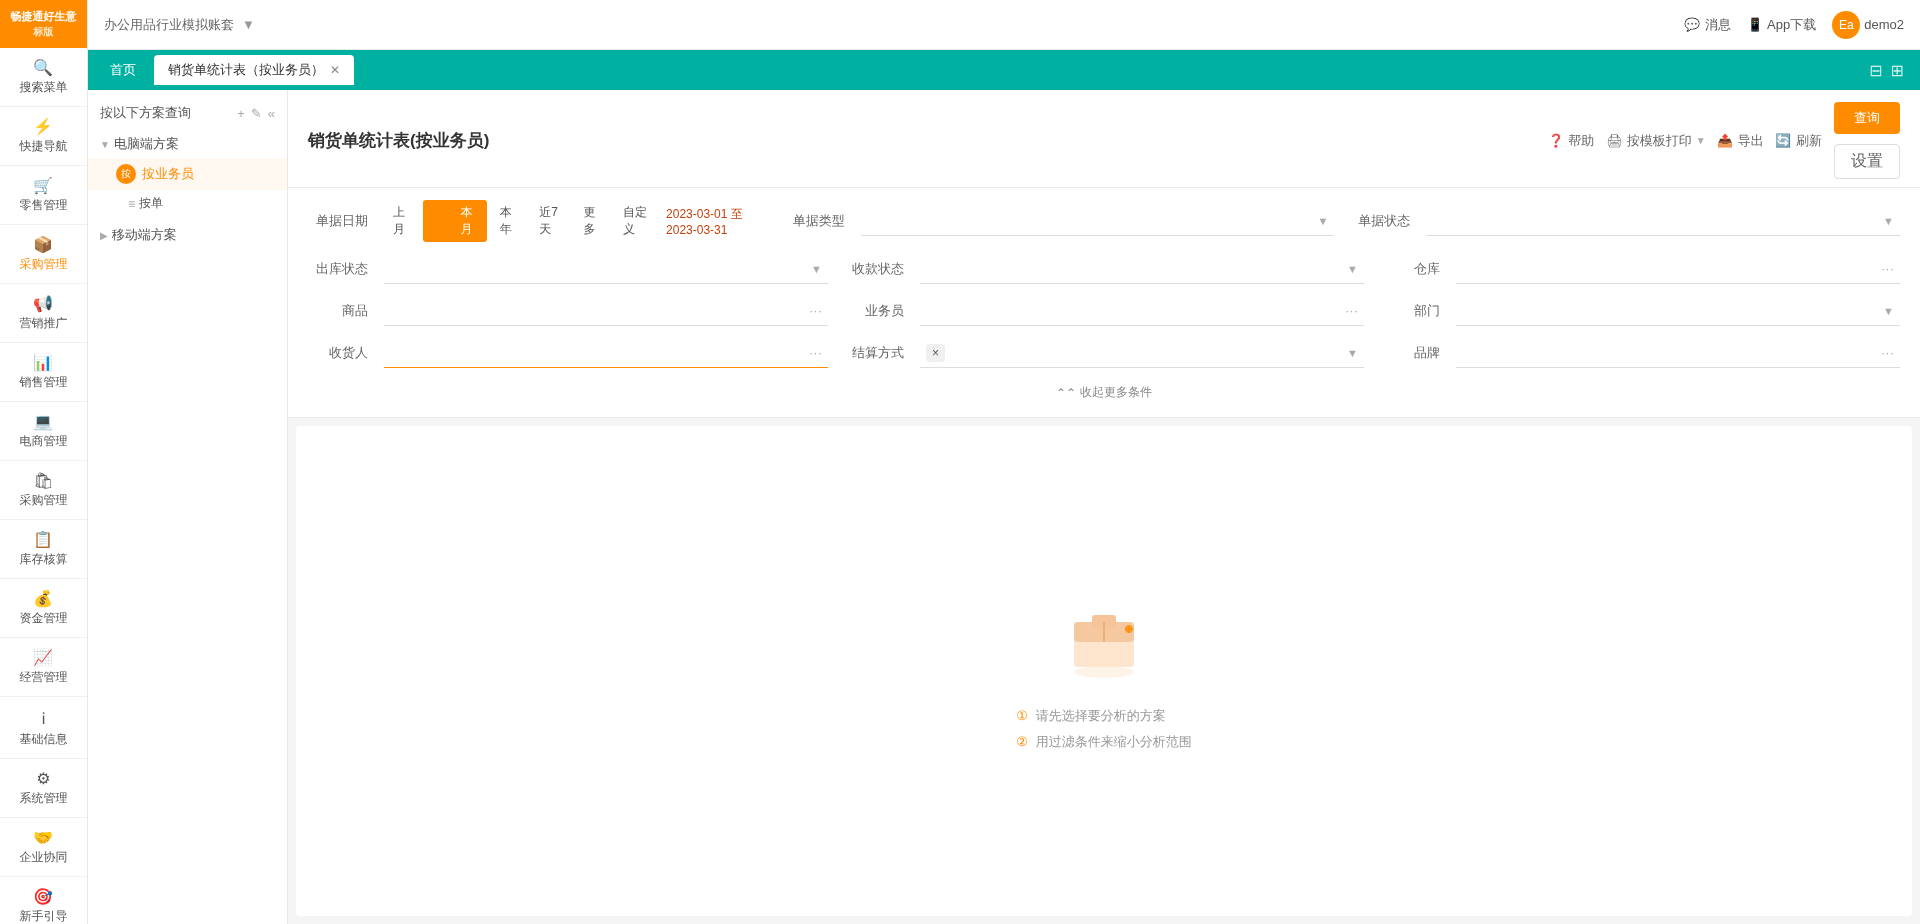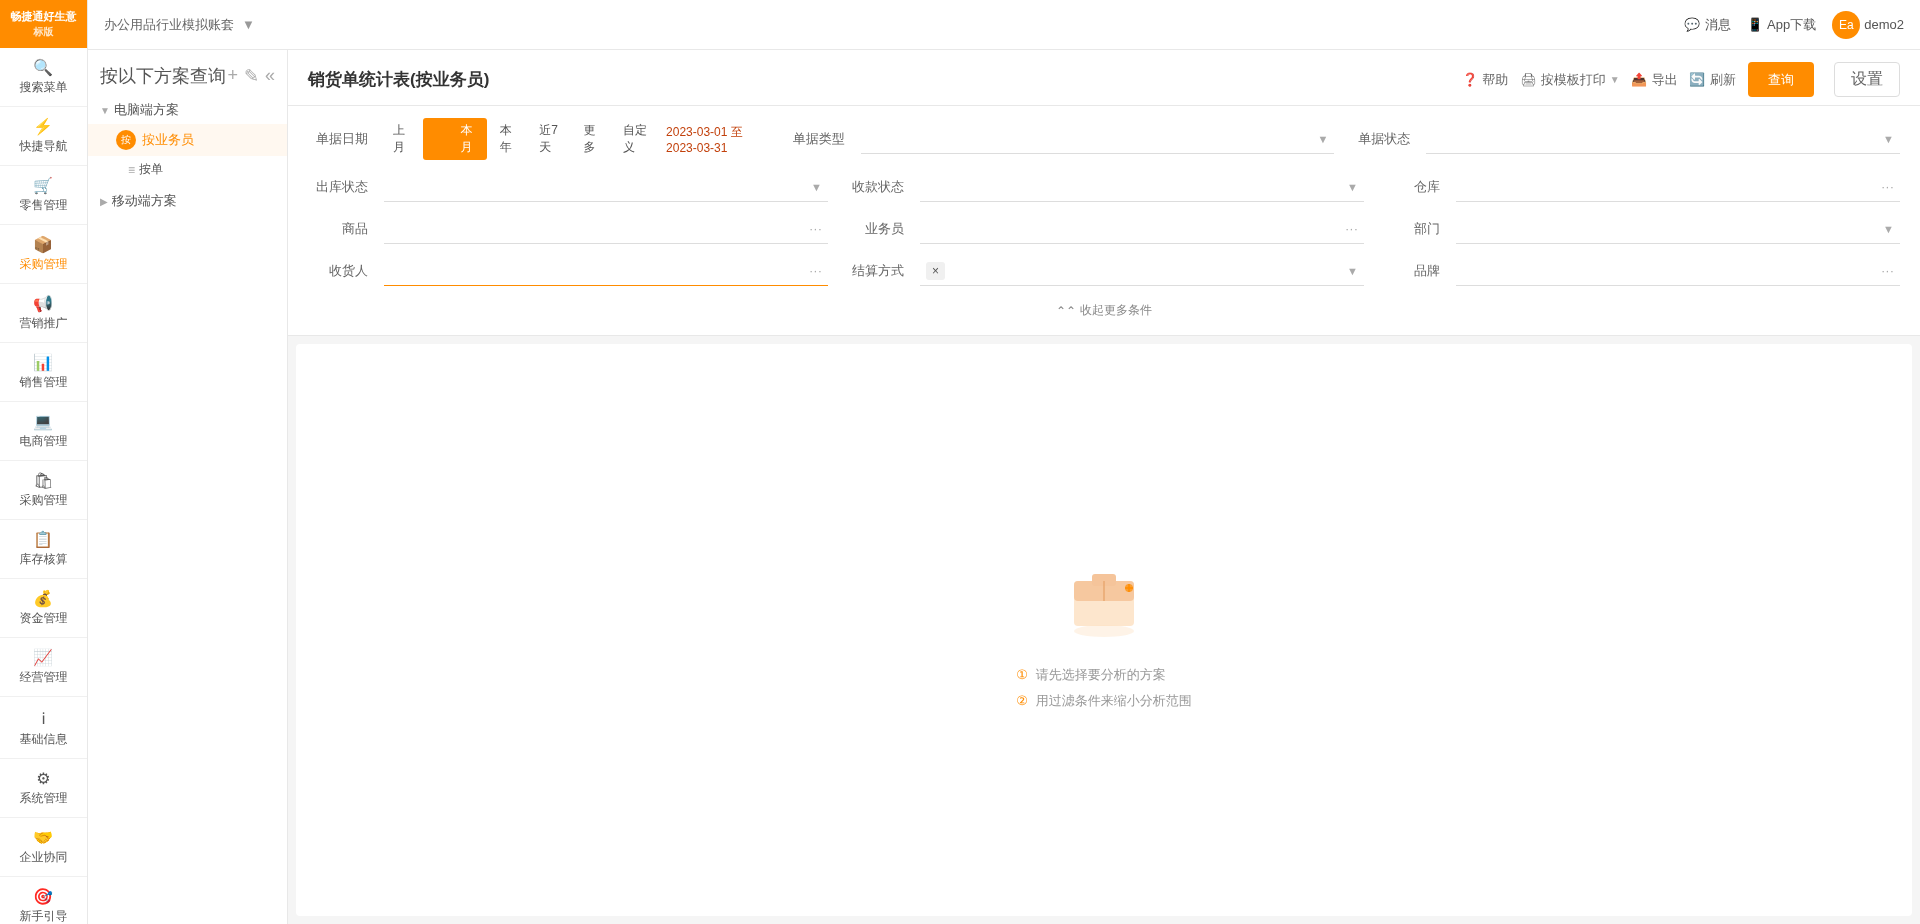--- a/index.html
+++ b/index.html
@@ -93,21 +93,21 @@
       background: #fff;
       border-right: 1px solid #e8e8e8;
       padding: 8px 0;
       overflow-y: auto;
     }
     .left-panel-header {
       display: flex;
       align-items: center;
       justify-content: space-between;
       padding: 6px 12px;
-      font-size: 18px;
+      font-size: 13px;
       color: #555;
     }
     .left-panel-header .icons { display: flex; gap: 6px; color: #aaa; cursor: pointer; }
     .scheme-group { padding: 2px 0; }
     .scheme-group-title {
       display: flex;
       align-items: center;
       padding: 5px 12px;
       color: #555;
       font-size: 13px;
@@ -356,20 +356,34 @@
         <span>📱</span>
         <span>App下载</span>
       </div>
       <div class="tr-item">
         <div class="avatar">Ea</div>
         <span>demo2</span>
       </div>
     </div>
   </div>
 
+  <div class="tabbar">
+    <div class="tab home">
+      <span>首页</span>
+    </div>
+    <div class="tab active">
+      <span>销货单统计表（按业务员）</span>
+      <span class="close-btn">✕</span>
+    </div>
+    <div class="tab-spacer"></div>
+    <div class="tab-actions">
+      <span class="tab-action-btn">⊟</span>
+      <span class="tab-action-btn">⊞</span>
+    </div>
+  </div>
 
   <div class="content">
 
     <div class="left-panel">
       <div class="left-panel-header">
         <span>按以下方案查询</span>
         <div class="icons">
           <span title="新增">+</span>
           <span title="编辑">✎</span>
           <span title="收起">«</span>
@@ -414,21 +428,21 @@
             <span style="color:#aaa;font-size:10px;">▼</span>
           </div>
           <div class="page-action">
             <span>📤</span>
             <span>导出</span>
           </div>
           <div class="page-action">
             <span>🔄</span>
             <span>刷新</span>
           </div>
-          <div style="display:flex;flex-direction:row;gap:20px;">
+          <div style="display:flex;flex-direction:column;gap:10px;">
             <button class="btn-query">查询</button>
             <button class="btn-settings">设置</button>
           </div>
         </div>
       </div>
 
       <div class="filter-area">
 
         <div class="filter-row">
           <span class="filter-label">单据日期</span>

